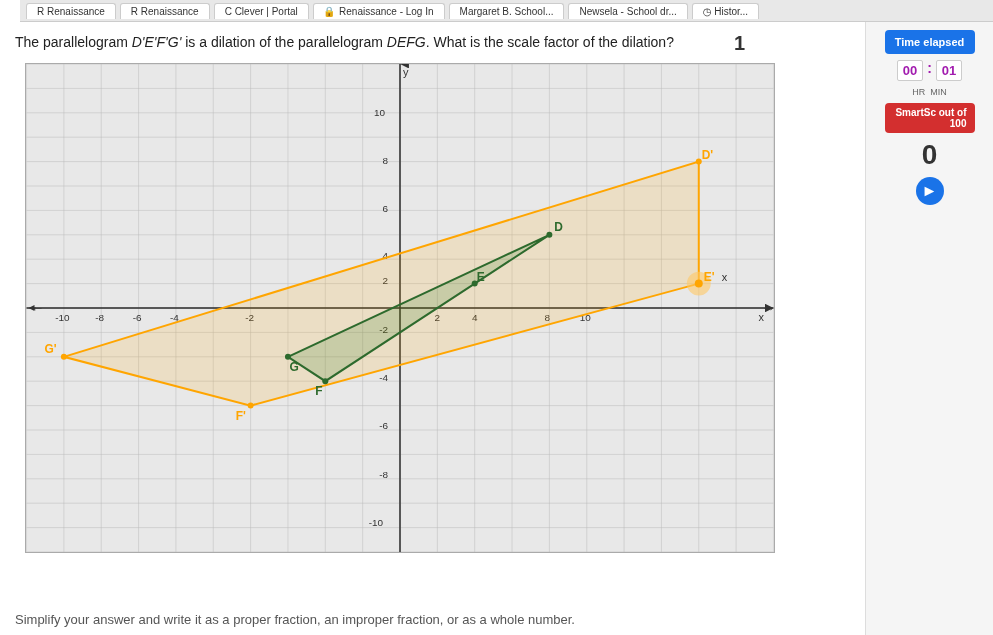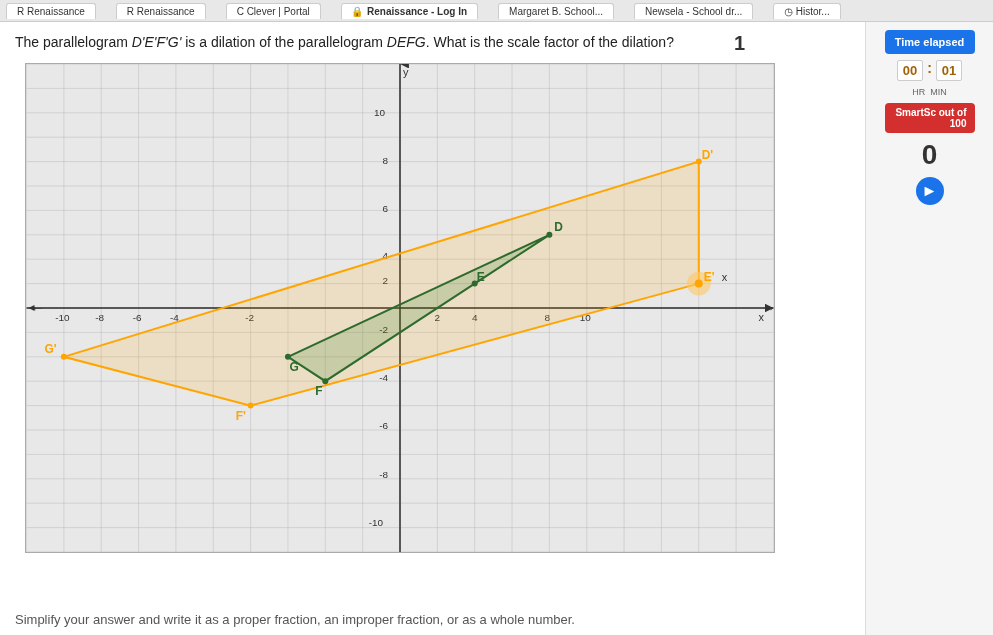--- a/index.html
+++ b/index.html
@@ -12,36 +12,37 @@
       position: relative;
     }
 
     
     .browser-bar {
       height: 22px;
       background: #e8e8e8;
       display: flex;
       align-items: center;
       padding: 0 6px;
-      gap: 20px;
+      gap: 4px;
       font-size: 11px;
       color: #333;
       border-bottom: 1px solid #ccc;
+      margin-left: 20px;
     }
     .browser-tab {
       background: #fff;
       border: 1px solid #ccc;
       border-bottom: none;
       padding: 2px 10px;
       font-size: 10px;
       border-radius: 3px 3px 0 0;
     }
     .browser-tab.active {
       background: #fff;
-      font-weight: bold;
+      font-weight: normal;
     }
 
     
     .main-content {
       display: flex;
       flex-direction: row;
       height: calc(635px - 22px);
     }
 
     
@@ -97,21 +98,21 @@
       text-align: center;
       width: 90px;
       cursor: pointer;
     }
 
     .timer-display {
       display: flex;
       gap: 4px;
       font-size: 13px;
       font-weight: bold;
-      color: #a16207;
+      color: #a21caf;
       text-align: center;
     }
     .timer-box {
       background: #fff;
       border: 1px solid #ccc;
       border-radius: 2px;
       padding: 2px 5px;
       font-size: 13px;
     }
 

